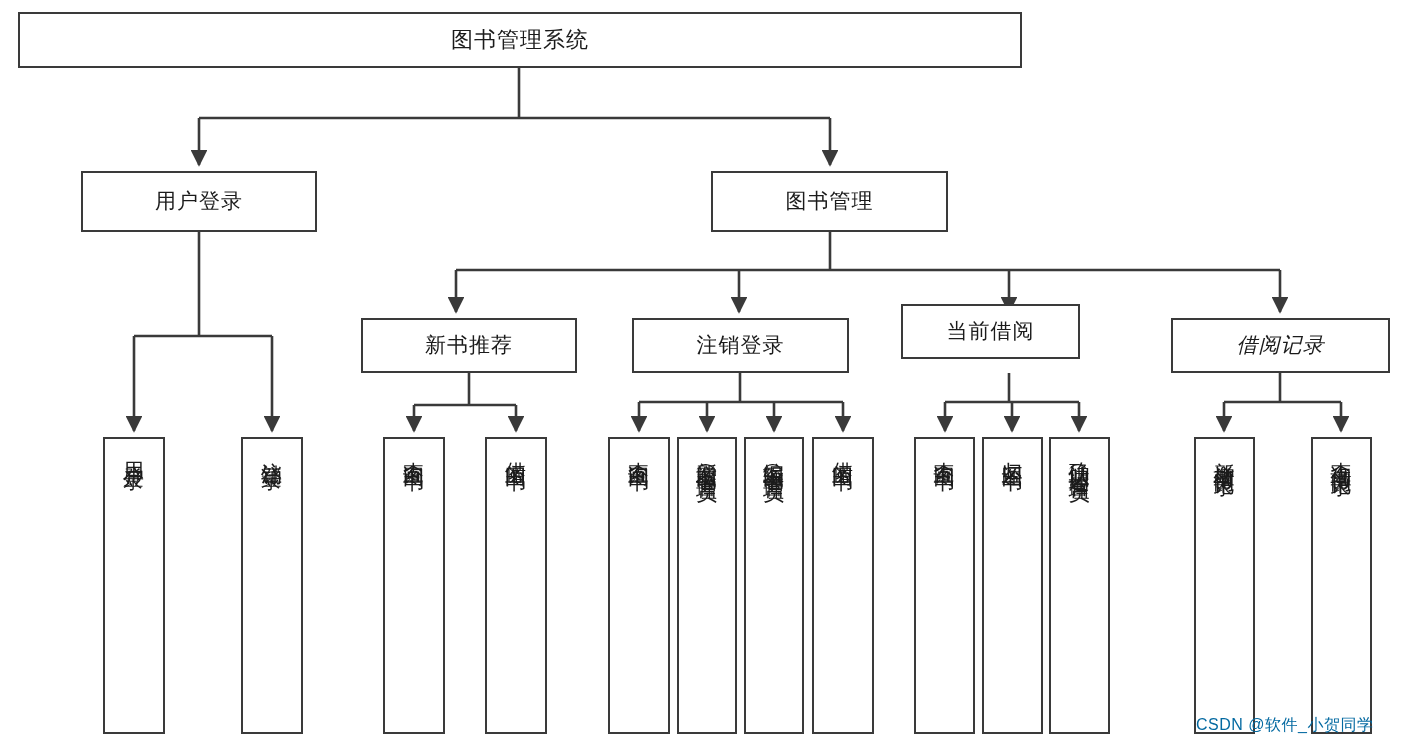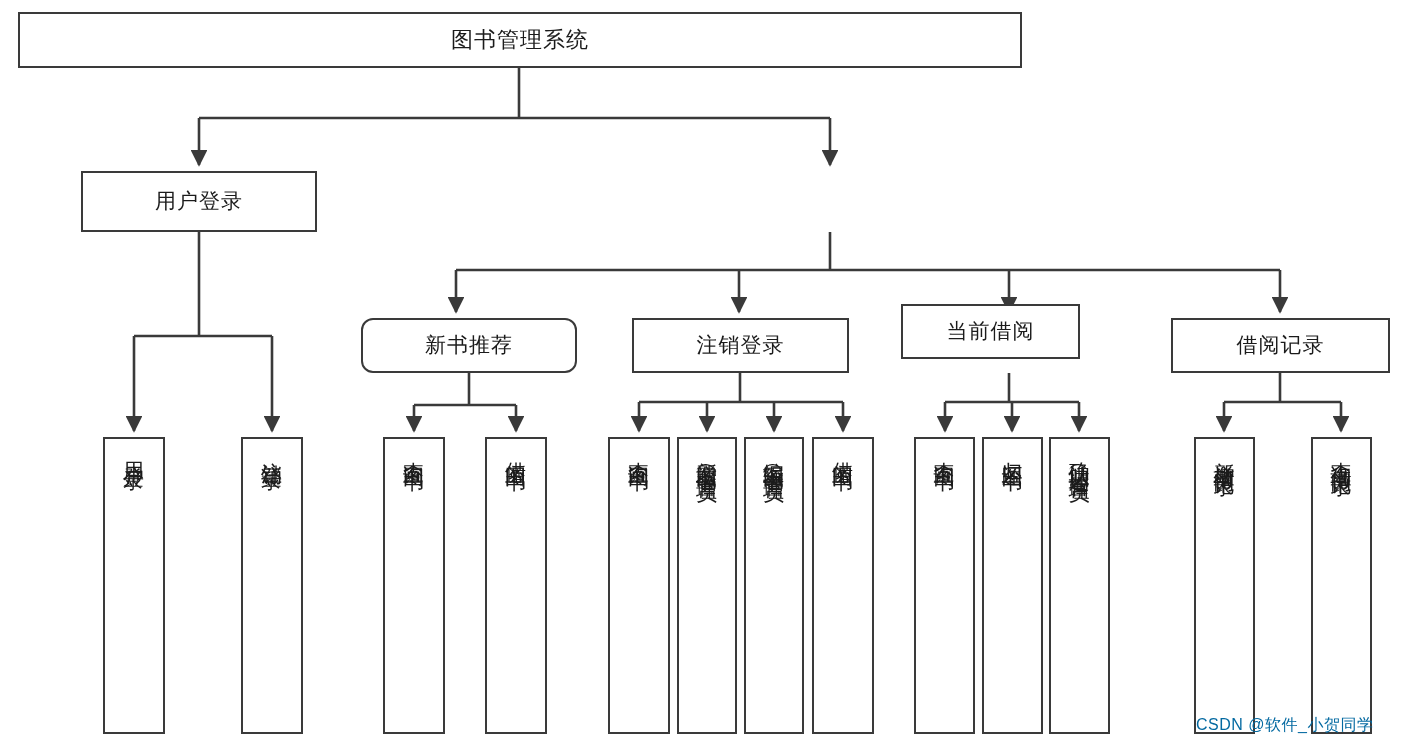--- a/index.html
+++ b/index.html
@@ -131,34 +131,37 @@
   </svg>
 
   <div class="node root horiz" style="left:18px; top:12px; width:1004px; height:56px;">
     <span class="label">图书管理系统</span>
   </div>
 
   <div class="node horiz" style="left:81px; top:171px; width:236px; height:61px;">
     <span class="label">用户登录</span>
   </div>
 
-
-  <div class="node horiz" style="left:361px; top:318px; width:216px; height:55px;border-radius:12px;">
+  <div class="node horiz" style="left:711px; top:171px; width:237px; height:61px;">
+    <span class="label">图书管理</span>
+  </div>
+
+  <div class="node horiz" style="left:361px; top:318px; width:216px; height:55px;">
     <span class="label">新书推荐</span>
   </div>
 
   <div class="node horiz" style="left:632px; top:318px; width:217px; height:55px;">
     <span class="label">注销登录</span>
   </div>
 
   <div class="node horiz" style="left:901px; top:304px; width:179px; height:55px;">
     <span class="label">当前借阅</span>
   </div>
 
-  <div class="node horiz" style="left:1171px; top:318px; width:219px; height:55px;">
+  <div class="node horiz" style="left:1171px; top:318px; width:219px; height:55px;font-style:italic;">
     <span class="label">借阅记录</span>
   </div>
 
   <div class="node vert" style="left:103px; top:437px; width:62px; height:297px;">
     <span class="label">用户登录</span>
   </div>
 
   <div class="node vert" style="left:241px; top:437px; width:62px; height:297px;">
     <span class="label">注销登录</span>
   </div>

